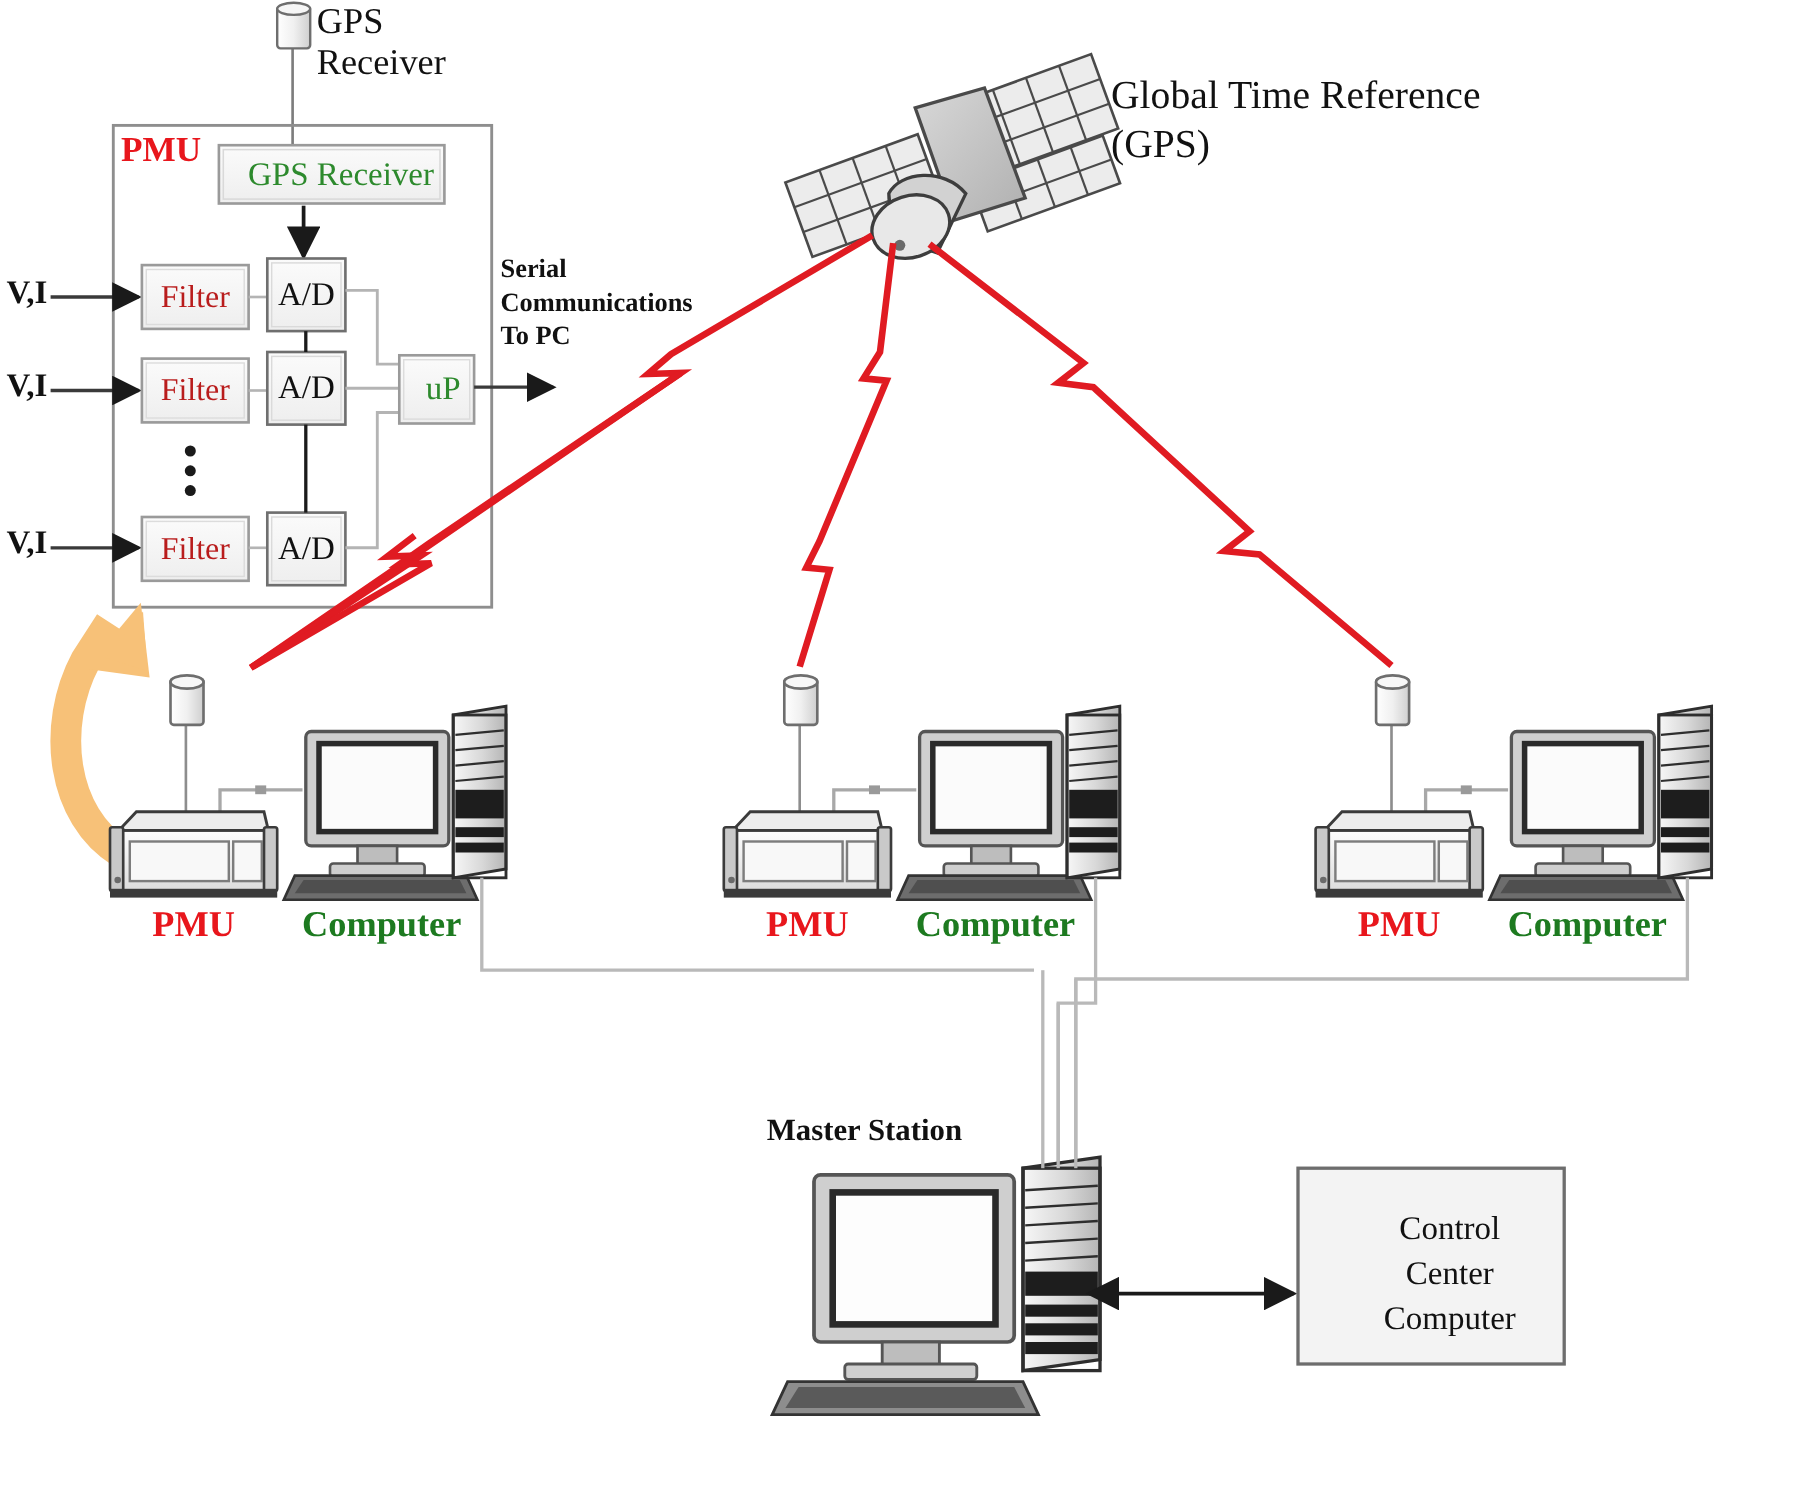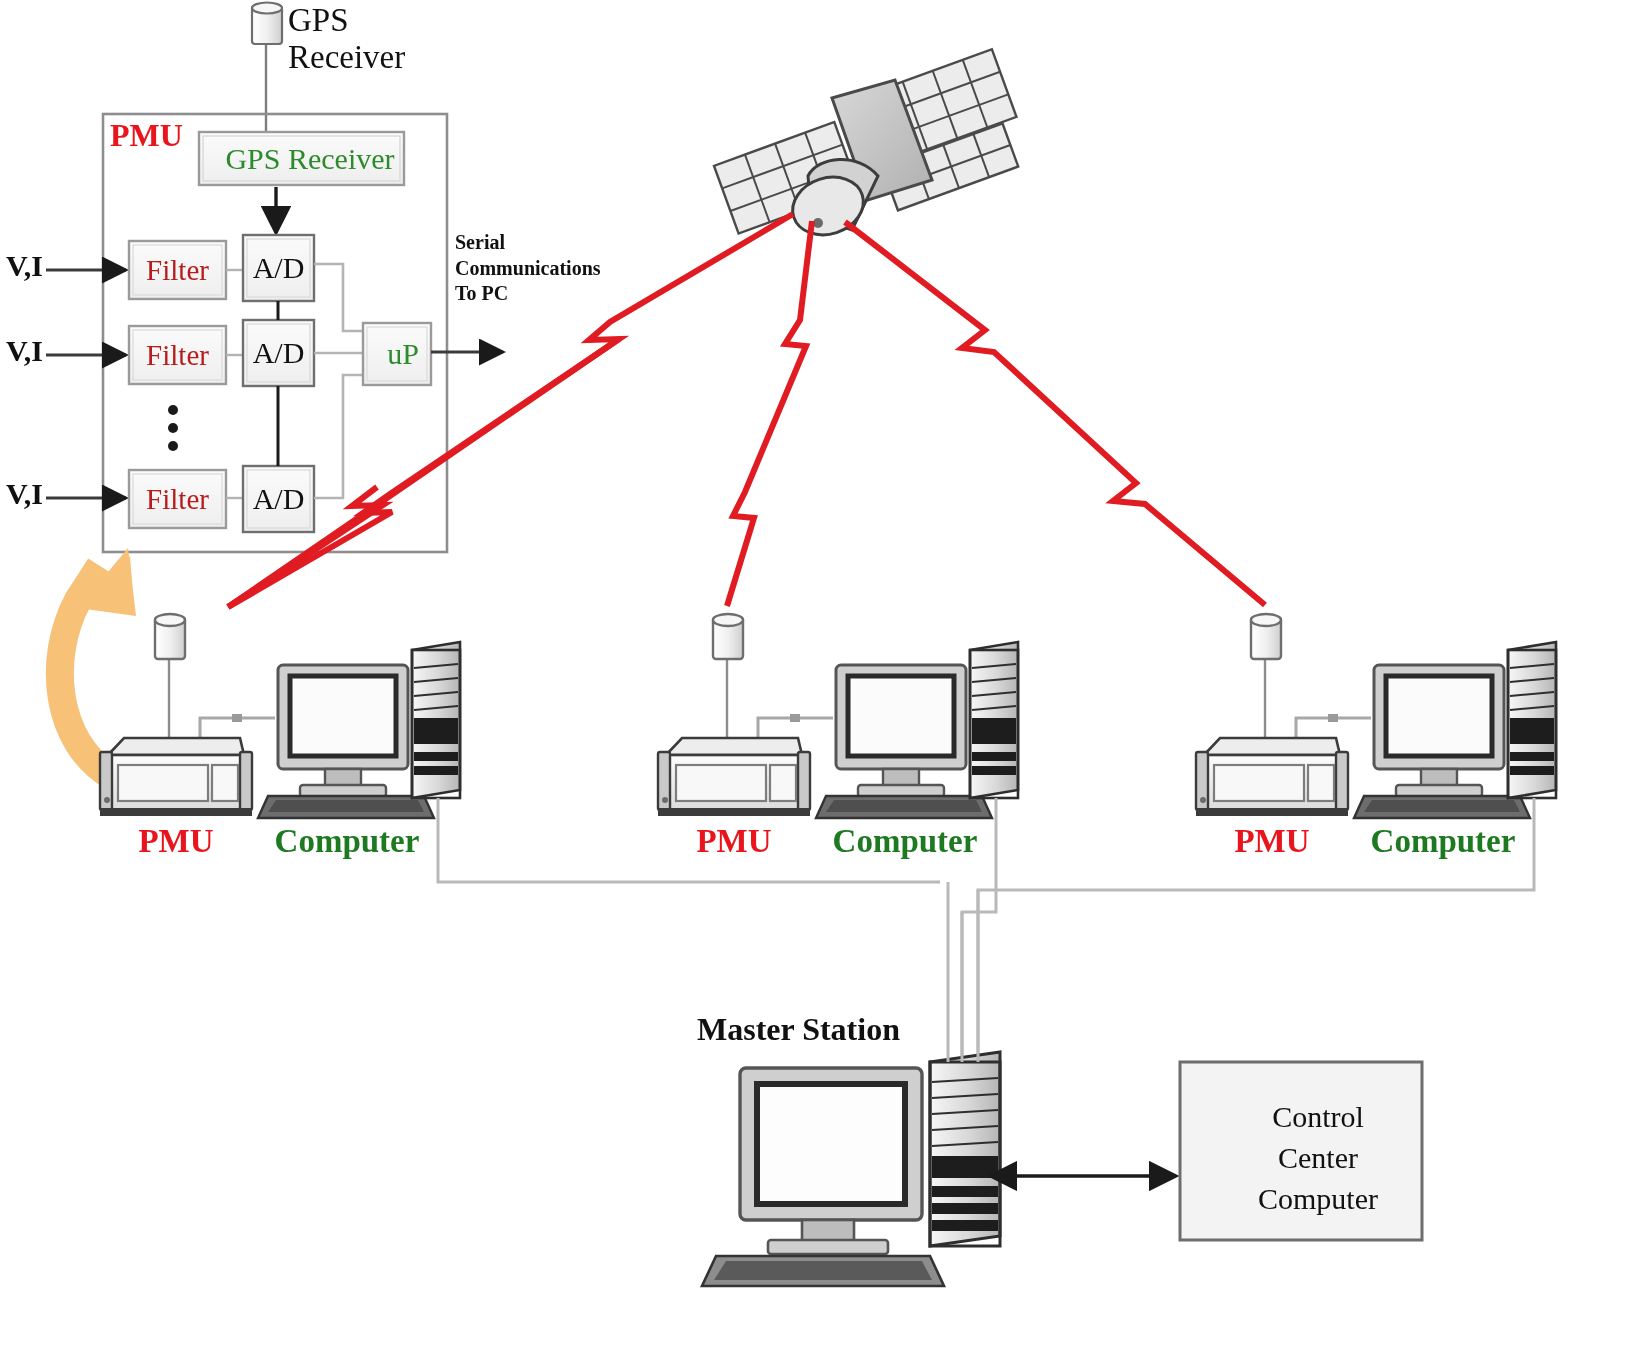--- a/index.html
+++ b/index.html
@@ -393,33 +393,35 @@
   <div class="lbl lbl-blue ctr" style="left:129px; top:254px; width:97px; font-size:29px;">Filter</div>
   <div class="lbl lbl-blue ctr" style="left:129px; top:339px; width:97px; font-size:29px;">Filter</div>
   <div class="lbl lbl-blue ctr" style="left:129px; top:483px; width:97px; font-size:29px;">Filter</div>
 
   <div class="lbl ctr" style="left:243px; top:251px; width:71px; font-size:30px;">A/D</div>
   <div class="lbl ctr" style="left:243px; top:336px; width:71px; font-size:30px;">A/D</div>
   <div class="lbl ctr" style="left:243px; top:482px; width:71px; font-size:30px;">A/D</div>
 
   <div class="lbl lbl-greenlight ctr" style="left:363px; top:337px; width:80px; font-size:30px;">uP</div>
 
-  <div class="lbl lbl-bold" style="left:455px; top:230px; font-size:20px; line-height:1.28;">Serial
+  <div class="lbl lbl-bold" style="left:455px; top:230px; font-size:24px; line-height:1.28;">Serial
 Communications
 To PC</div>
 
+  <div class="lbl" style="left:1010px; top:64px; font-size:36px; line-height:1.24;">Global Time Reference
+(GPS)</div>
 
   <div class="lbl lbl-red ctr" style="left:96px; top:823px; width:160px; font-size:33px;">PMU</div>
   <div class="lbl lbl-green ctr" style="left:262px; top:823px; width:170px; font-size:33px;">Computer</div>
 
   <div class="lbl lbl-red ctr" style="left:654px; top:823px; width:160px; font-size:33px;">PMU</div>
   <div class="lbl lbl-green ctr" style="left:820px; top:823px; width:170px; font-size:33px;">Computer</div>
 
   <div class="lbl lbl-red ctr" style="left:1192px; top:823px; width:160px; font-size:33px;">PMU</div>
   <div class="lbl lbl-green ctr" style="left:1358px; top:823px; width:170px; font-size:33px;">Computer</div>
 
-  <div class="lbl lbl-bold" style="left:697px; top:1012px; font-size:32px;text-align:right;">Master Station</div>
+  <div class="lbl lbl-bold" style="left:697px; top:1012px; font-size:28px;text-align:right;">Master Station</div>
 
   <div class="lbl ctr" style="left:1180px; top:1097px; width:276px; font-size:30px; line-height:1.36;">Control
 Center
 Computer</div>
 
 </div>
 
 </body></html>

